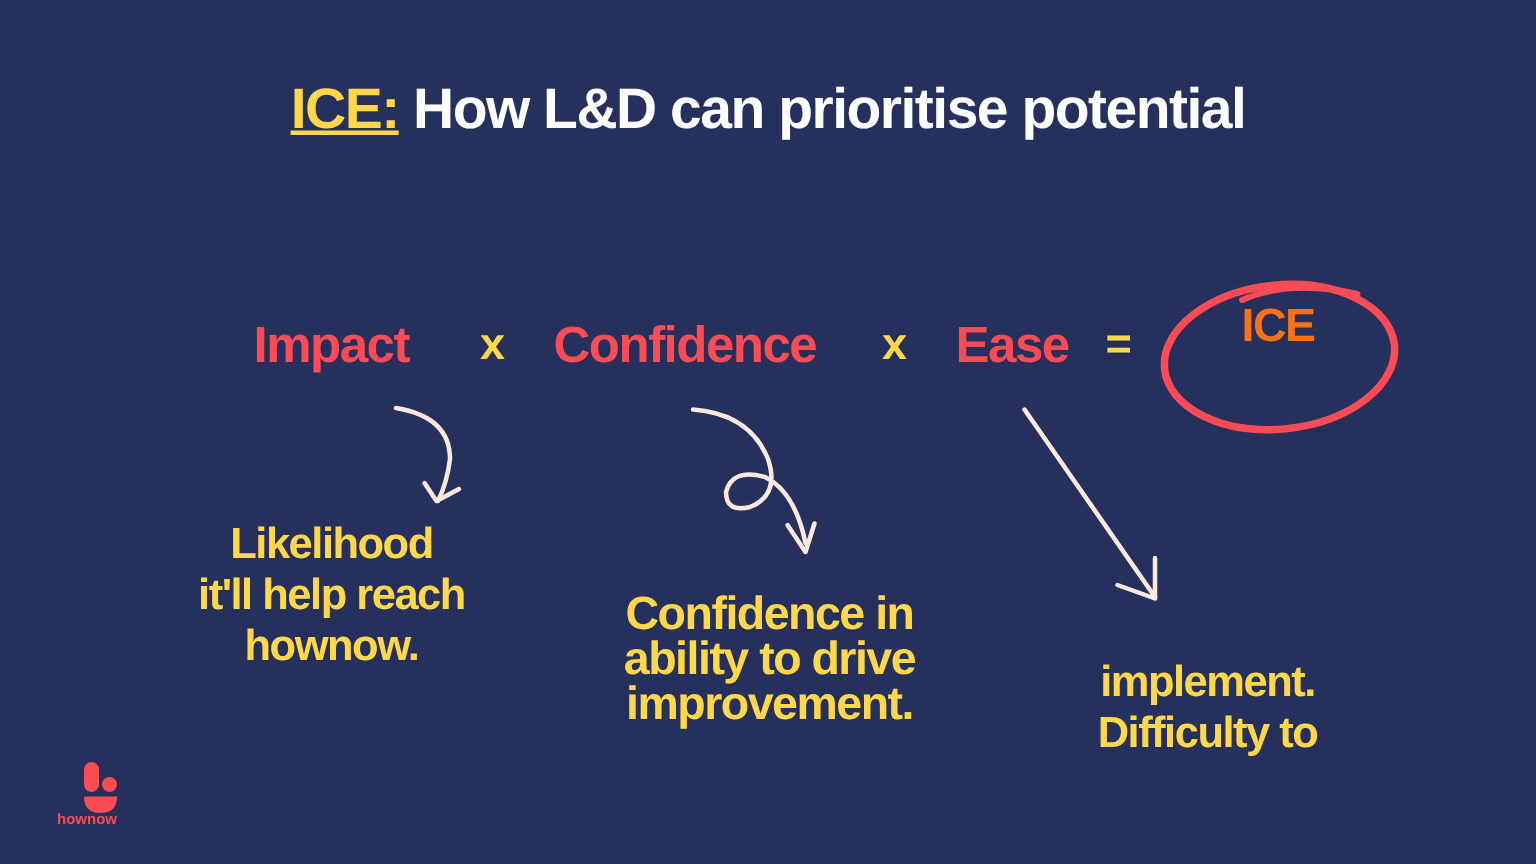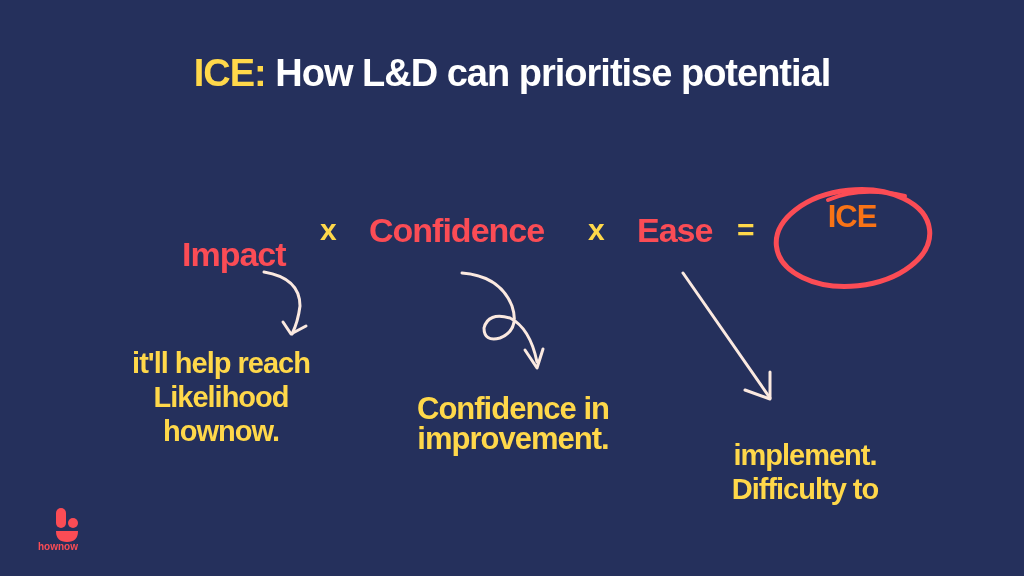--- a/index.html
+++ b/index.html
@@ -9,21 +9,21 @@
     font-family: "Liberation Sans", sans-serif;
     position: relative;
   }
   .abs { position: absolute; }
   .title {
     left: 0; top: 48px; width: 1024px;
     text-align: center; color: #ffffff;
     font-weight: bold; font-size: 38px; line-height: 50px;
     letter-spacing: -1px;
   }
-  .title .accent { color: #ffd84a; }
+  .title .accent { color: #ffd84a; text-decoration: underline; }
   .formula-word {
     top: 208px; font-weight: bold; font-size: 34px; letter-spacing: -1px;
     color: #fb4c55; line-height: 44px;
   }
   .formula-op {
     top: 208px; font-weight: bold; font-size: 30px; color: #ffd84a; line-height: 44px;
   }
   .score {
     left: 792px; top: 200px; width: 120px; text-align: center;
     color: #f97316; font-weight: bold; font-size: 31px; line-height: 34px;
@@ -42,21 +42,21 @@
     color: #fb4c55; font-weight: bold; font-size: 10px;
   }
 </style>
 </head>
 <body>
 
 <div class="abs title">
   <div><span class="accent">ICE:</span><span> How L&amp;D can prioritise potential</span></div>
 </div>
 
-<div class="abs formula-word" style="left:182px;margin-top:24px;">Impact</div>
+<div class="abs formula-word" style="left:169px;">Impact</div>
 <div class="abs formula-op" style="left:320px;">x</div>
 <div class="abs formula-word" style="left:369px;">Confidence</div>
 <div class="abs formula-op" style="left:588px;">x</div>
 <div class="abs formula-word" style="left:637px;">Ease</div>
 <div class="abs formula-op" style="left:737px;">=</div>
 
 <svg class="deco" width="1024" height="576">
   <ellipse cx="853" cy="238" rx="77" ry="48" transform="rotate(-6 853 238)" fill="none" stroke="#fb4c55" stroke-width="5"></ellipse>
   <path d="M828 200 Q860 186 905 196" fill="none" stroke="#fb4c55" stroke-width="4" stroke-linecap="round"></path>
 
@@ -72,27 +72,28 @@
   <rect x="56" y="508" width="10" height="20" rx="5" fill="#fb4c55"></rect>
   <circle cx="73" cy="523" r="5" fill="#fb4c55"></circle>
   <path d="M56 531 L78 531 Q78 542 67 542 Q56 542 56 531 Z" fill="#fb4c55"></path>
 </svg>
 
 <div class="abs score">
   <div>ICE</div>
 </div>
 
 <div class="abs desc d1">
+  <div>Likelihood</div>
   <div>it'll help reach</div>
-  <div>Likelihood</div>
   <div>hownow.</div>
 </div>
 
 <div class="abs desc d2">
   <div>Confidence in</div>
+  <div>ability to drive</div>
   <div>improvement.</div>
 </div>
 
 <div class="abs desc d3">
   <div>implement.</div>
   <div>Difficulty to</div>
 </div>
 
 <div class="abs logo-text">hownow</div>
 

